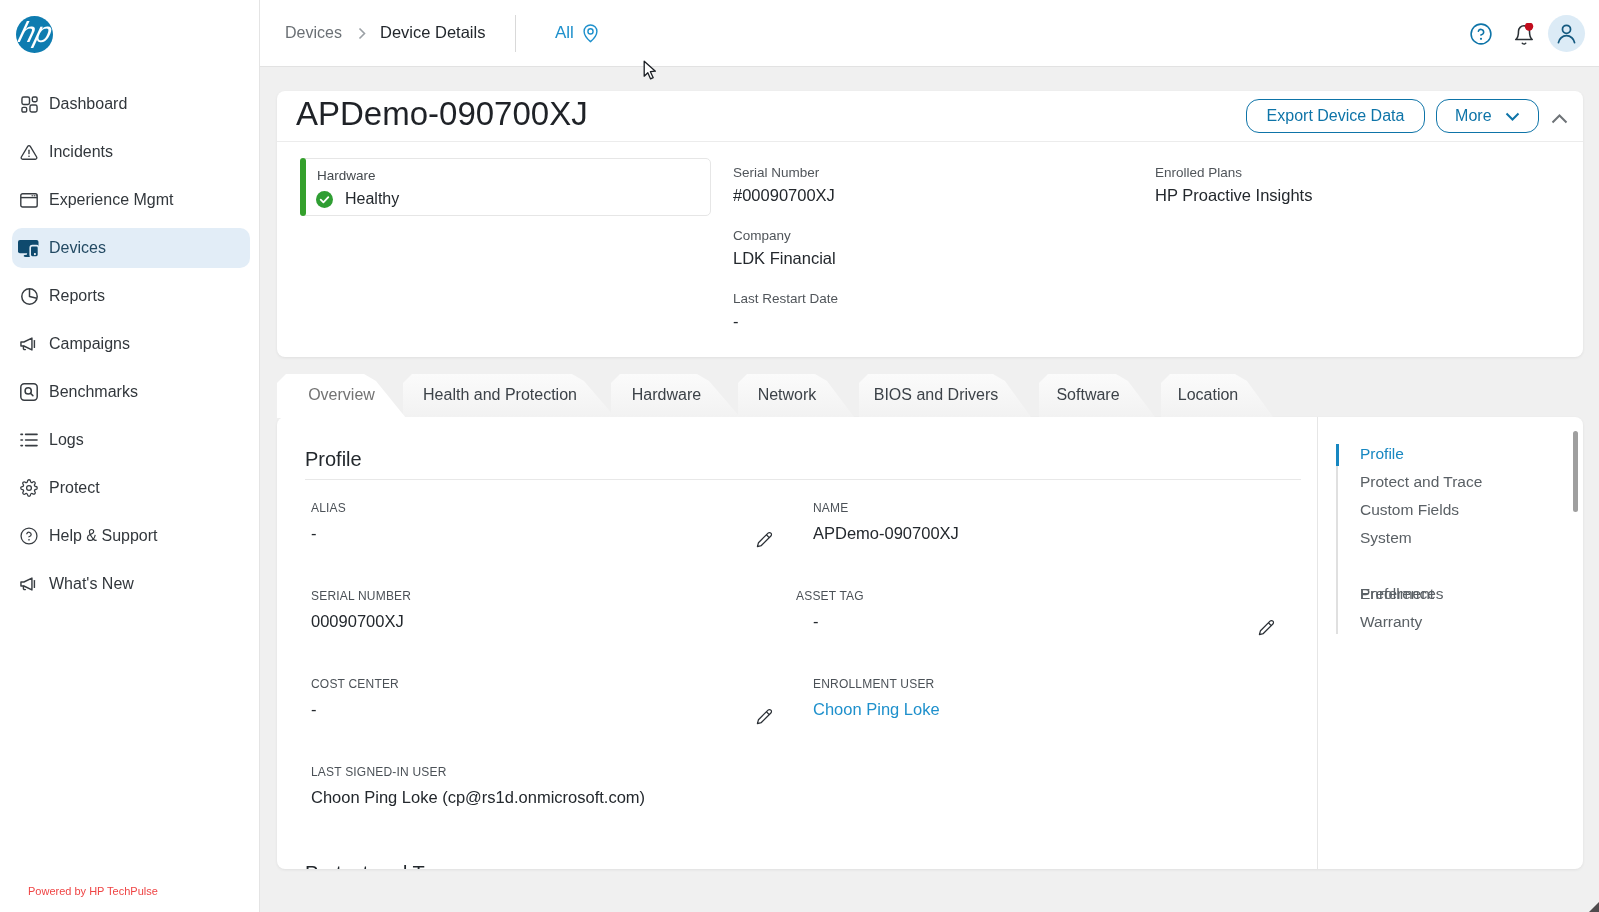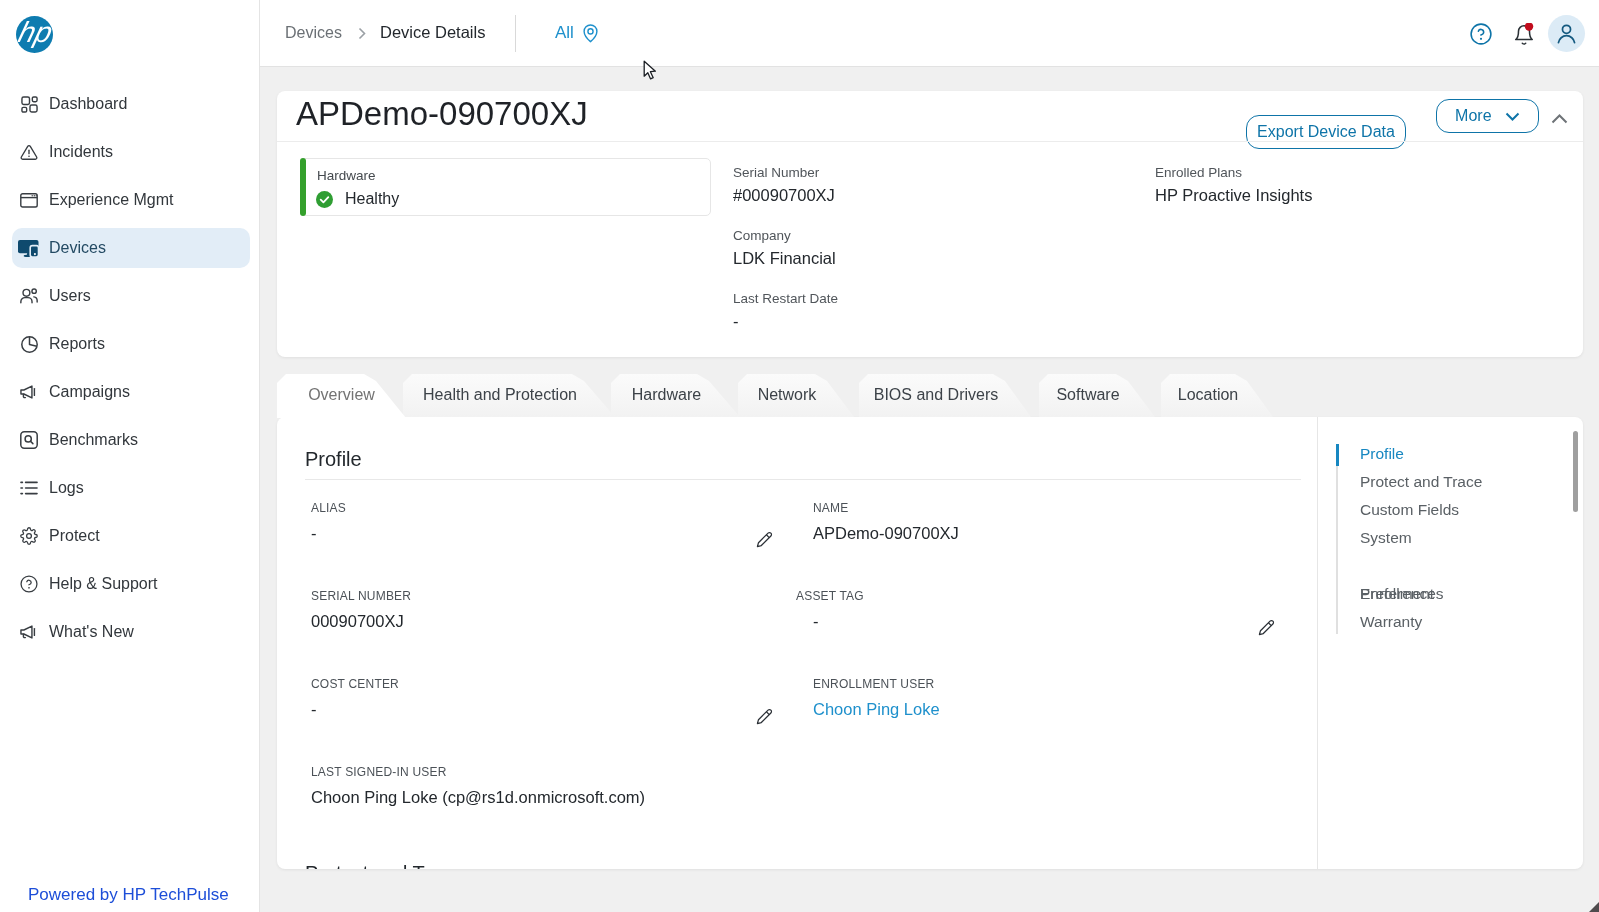--- a/index.html
+++ b/index.html
@@ -10,40 +10,40 @@
 
 #sidebar { position:absolute; left:0; top:0; width:260px; height:912px; background:#fff; border-right:1px solid #e4e4e4; z-index:20; }
 #logo { position:absolute; left:16px; top:16px; }
 #nav { position:absolute; left:0; top:80px; width:260px; }
 .nitem { position:relative; height:48px; display:flex; align-items:center; }
 .nitem .ic { position:absolute; left:20px; width:18px; height:18px; display:flex; align-items:center; justify-content:center; }
 .nitem .lb { position:absolute; left:49px; font-size:16px; color:#32373c; white-space:nowrap; }
 .nitem.active::before { content:''; position:absolute; left:12px; right:10px; top:4px; bottom:4px; background:#e2edf7; border-radius:10px; }
 .nitem.active .lb { color:#234a63; font-weight:400; }
 .nitem .ic, .nitem .lb { z-index:2; }
-#powered { position:absolute; left:28px; top:885px; font-size:17px; color:#1d4ed8; }
+#powered { position:absolute; left:28px; top:885px; font-size:11px; color:#ef4444; }
 
 
 #topbar { position:absolute; left:260px; top:0; width:1339px; height:67px; background:#fff; border-bottom:1px solid #e2e2e2; z-index:10; }
 .bc-gray { position:absolute; left:25px; top:24px; font-size:16px; color:#6b7075; }
 .bc-sep { position:absolute; left:98px; top:26px; }
 .bc-dark { position:absolute; left:120px; top:23px; font-size:16.5px; color:#23282d; font-weight:400; }
 .bc-div { position:absolute; left:255px; top:15px; width:1px; height:37px; background:#d9d9d9; }
 .bc-all { position:absolute; left:295px; top:23px; font-size:17px; color:#1e90cc; }
 .bc-pin { position:absolute; left:322px; top:23px; }
 .tb-help { position:absolute; left:1210px; top:23px; }
 .tb-bell { position:absolute; left:1253px; top:23px; }
 .tb-av { position:absolute; left:1288px; top:15px; width:37px; height:37px; border-radius:50%; background:#dcebf6; display:flex; align-items:center; justify-content:center; }
 
 
 #card1 { position:absolute; left:277px; top:91px; width:1306px; height:266px; background:#fff; border-radius:8px; box-shadow:0 1px 3px rgba(0,0,0,0.07); }
 #c1title { position:absolute; left:19px; top:4px; font-size:33px; color:#1f2227; }
 #c1hr { position:absolute; left:0; top:50px; width:1306px; height:1px; background:#ececec; }
 .btn { position:absolute; top:8px; height:34px; border:1.5px solid #0e74a8; border-radius:13px; color:#0e74a8; font-size:16px; display:flex; align-items:center; justify-content:center; background:#fff; }
-#btn-export { left:969px; width:160px;margin-top:16px; }
+#btn-export { left:969px; width:179px; }
 #btn-more { left:1159px; width:103px; }
 #c1-collapse { position:absolute; left:1274px; top:19px; }
 .tile { position:absolute; left:23px; width:411px; background:#fff; border:1px solid #e6e6e6; border-radius:5px; }
 .tile::before { content:''; position:absolute; left:-1px; top:-1px; bottom:-1px; width:6px; background:#34a02c; border-radius:4px; }
 .tile .tl { position:absolute; left:16px; top:9px; font-size:13.5px; color:#44494e; }
 .tile .tv { position:absolute; left:44px; top:31px; font-size:16px; color:#23282d; }
 .tile .tc { position:absolute; left:15px; top:32px; }
 .flab { font-size:13.5px; color:#50555a; position:absolute; white-space:nowrap; }
 .fval { font-size:16.5px; color:#23282d; position:absolute; white-space:nowrap; }
 
@@ -129,31 +129,20 @@
           <ellipse cx="9.3" cy="15.9" rx="3.6" ry="1.1"></ellipse>
         </g>
         <rect x="12.2" y="5.6" width="8.3" height="11.4" rx="2.2" fill="#0f4a6e" stroke="#e2edf7" stroke-width="1.6"></rect>
         <circle cx="16.9" cy="14.1" r="1.05" fill="#fff"></circle>
       </svg>
     </span>
         <span class="lb">Devices</span>
       </div>
     <div class="nitem">
         <span class="ic">
-      <svg width="19" height="16" viewBox="0 0 19 16" fill="none" stroke="#383d42" stroke-width="1.5">
-            <circle cx="6.8" cy="4.6" r="3.6"></circle>
-            <path d="M.9 15.2 v-1.2 a4.3 4.3 0 0 1 4.3-4.3 h3.2 a4.3 4.3 0 0 1 4.3 4.3 v1.2" stroke-linecap="round"></path>
-            <circle cx="14.9" cy="2.9" r="2.3"></circle>
-            <path d="M14.6 8.9 a3.9 3.9 0 0 1 3.5 3.9 v1.6" stroke-linecap="round"></path>
-          </svg>
-    </span>
-        <span class="lb">Users</span>
-      </div>
-    <div class="nitem">
-        <span class="ic">
       <svg width="17" height="17" viewBox="0 0 17 17" fill="none" stroke="#383d42" stroke-width="1.5">
             <circle cx="8.5" cy="8.5" r="7.7"></circle>
             <path d="M8.5 1 V8.5 L15.8 10.3" stroke-linejoin="round"></path>
           </svg>
     </span>
         <span class="lb">Reports</span>
       </div>
     <div class="nitem">
         <span class="ic">
       <svg width="19" height="16" viewBox="0 0 19 16" fill="none" stroke="#383d42" stroke-width="1.5">

